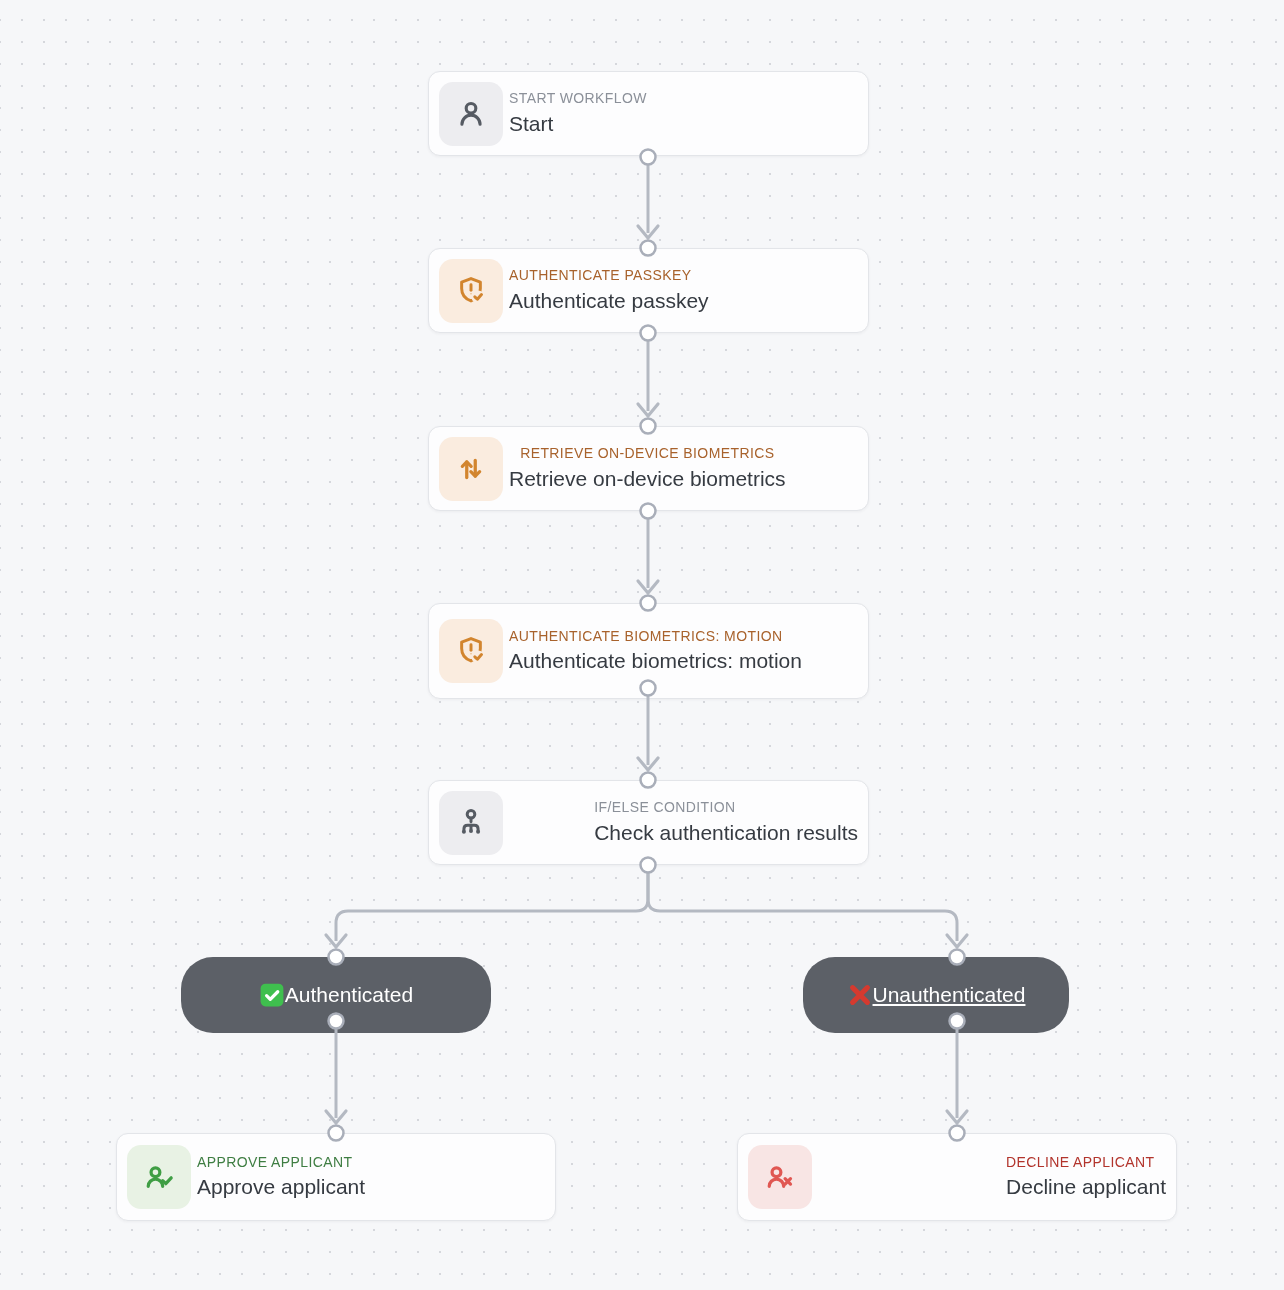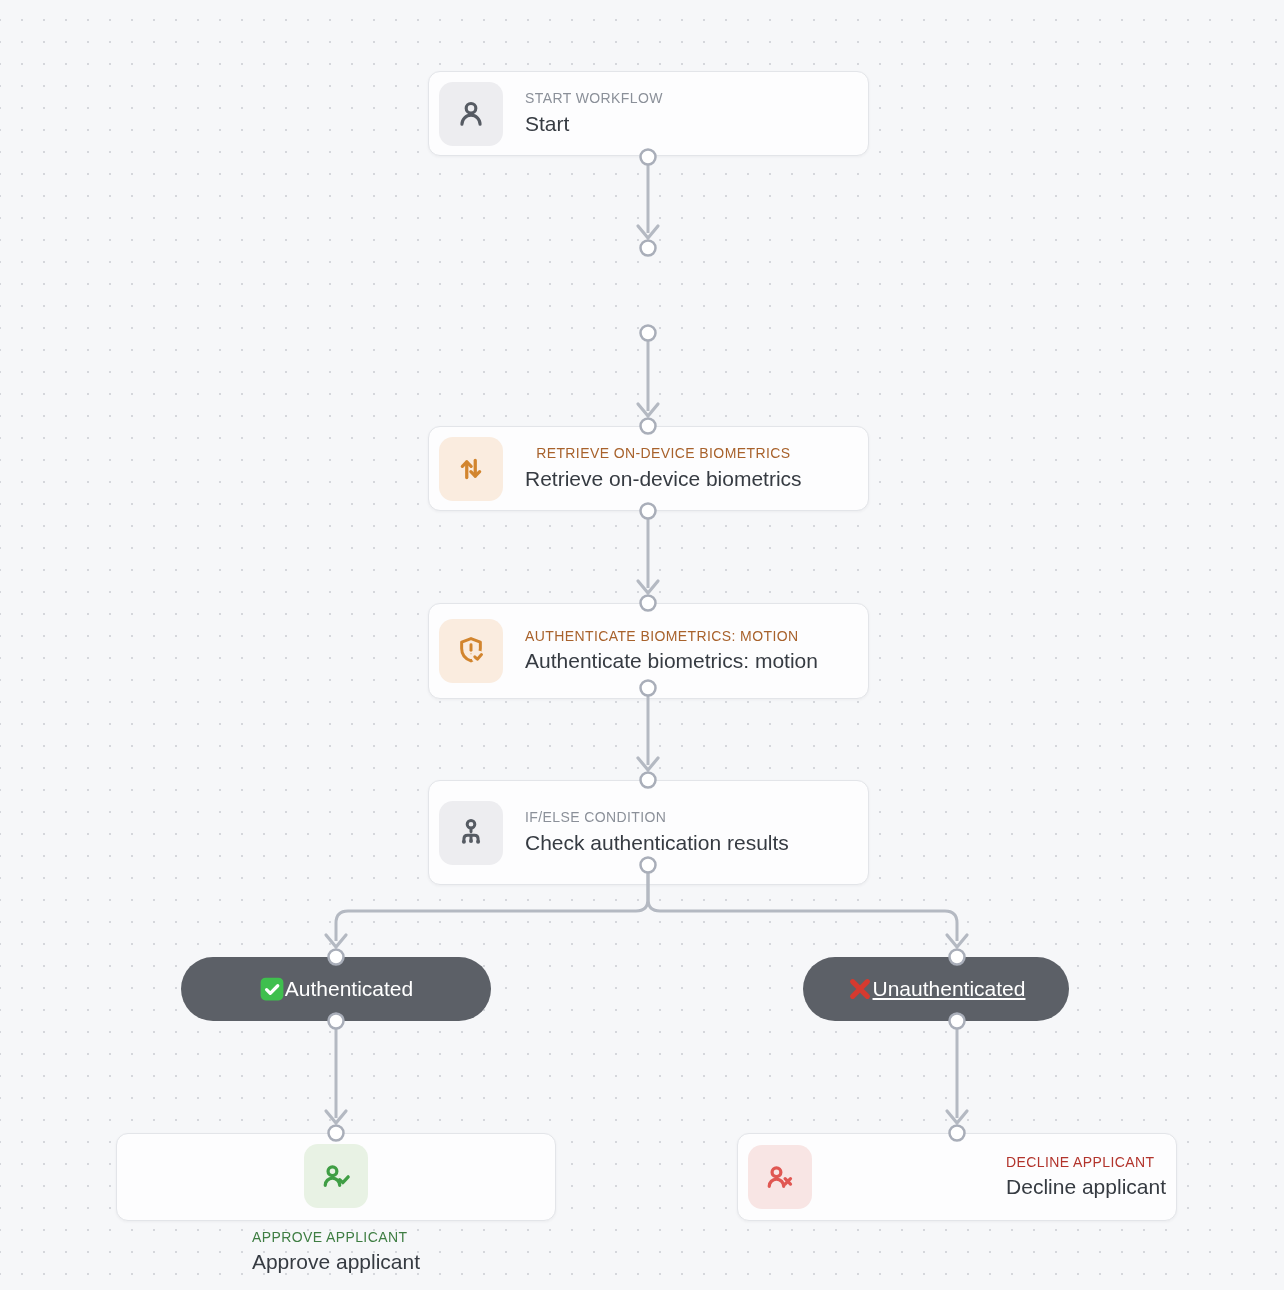--- a/index.html
+++ b/index.html
@@ -13,21 +13,21 @@
     background-color:#f6f7f9;
     background-image:radial-gradient(circle,#d5d7dc 1.2px,transparent 1.4px);
     background-size:22px 22px;
     background-position:11px 9px;
   }
   
   .node{
     position:absolute;box-sizing:border-box;
     background:#fdfdfe;border:1px solid #e3e5e9;border-radius:12px;
     box-shadow:0 1px 3px rgba(40,44,54,0.05);
-    display:flex;align-items:center;gap:22px;padding:10px;
+    display:flex;align-items:center;gap:6px;padding:10px;
     cursor:pointer;
   }
   .tile{
     width:64px;height:64px;border-radius:14px;flex:0 0 auto;
     display:grid;place-items:center;
   }
   .tile svg{display:block;}
   .tile-gray{background:#ededf0;color:#565b63;}
   .tile-peach{background:#faecdf;color:#d2852e;}
   .tile-green{background:#e8f2e4;color:#3f9e44;}
@@ -40,26 +40,26 @@
   .cat-orange{color:#a8622c;}
   .cat-green{color:#3e7d42;}
   .cat-red{color:#b2342c;}
   .title{
     font-size:21px;line-height:1.2;color:#363b42;white-space:nowrap;
   }
   .n-start{left:428px;top:71px;width:441px;height:85px;}
   .n-passkey{left:428px;top:248px;width:441px;height:85px;}
   .n-retrieve{left:428px;top:426px;width:441px;height:85px;text-align:center;}
   .n-motion{left:428px;top:603px;width:441px;height:96px;}
-  .n-ifelse{left:428px;top:780px;width:441px;height:105px;}
-  .n-approve{left:116px;top:1133px;width:440px;height:88px;flex-direction:column;}
+  .n-ifelse{left:428px;top:780px;width:441px;height:85px;justify-content:space-between;}
+  .n-approve{left:116px;top:1133px;width:440px;height:88px;}
   .n-decline{left:737px;top:1133px;width:440px;height:88px;justify-content:space-between;}
   
   .pill{
-    position:absolute;box-sizing:border-box;height:64px;border-radius:32px;
+    position:absolute;box-sizing:border-box;height:76px;border-radius:32px;
     background:#5c6067;color:#ffffff;
     display:flex;align-items:center;justify-content:center;
     font-size:21px;cursor:pointer;
   }
   .pill svg{display:block;}
   .p-auth{left:181px;top:957px;width:310px;}
   .p-unauth{left:803px;top:957px;width:266px;text-decoration:underline;}
   
   .wires{position:absolute;left:0;top:0;width:1284px;height:1290px;pointer-events:none;}
   .wires path{fill:none;stroke:#b4b9c2;stroke-width:3;}
@@ -79,20 +79,37 @@
           <path d="M5.6 19.2 a6.4 6.4 0 0 1 12.8 0"></path>
         </svg>
       </span>
     </div>
     <div class="node-text">
       <div class="cat">START WORKFLOW</div>
       <div class="title">Start</div>
     </div>
   </div>
 
+  <div class="node n-passkey">
+    <div class="tile tile-peach">
+      <span>
+        <svg width="34" height="34" viewBox="0 0 24 24" fill="none" stroke="currentColor" stroke-width="2.1" stroke-linecap="round" stroke-linejoin="round">
+          <path d="M12 3.2 L18.6 5.7 V10.2 C18.6 14.8 15.9 17.6 12 19 C8.1 17.6 5.4 14.8 5.4 10.2 V5.7 Z"></path>
+          <path d="M12 7.6 V11.4"></path>
+          <circle cx="12" cy="13.9" r="0.4" fill="currentColor" stroke="none"></circle>
+          <circle cx="17" cy="16.2" r="4.6" fill="#faecdf" stroke="none"></circle>
+          <path d="M14.7 16.1 L16.5 17.8 L19.4 14.5"></path>
+        </svg>
+      </span>
+    </div>
+    <div class="node-text">
+      <div class="cat cat-orange">AUTHENTICATE PASSKEY</div>
+      <div class="title">Authenticate passkey</div>
+    </div>
+  </div>
 
   <div class="node n-retrieve">
     <div class="tile tile-peach">
       <span>
         <svg width="34" height="34" viewBox="0 0 24 24" fill="none" stroke="currentColor" stroke-width="2.3" stroke-linecap="round" stroke-linejoin="round">
           <path d="M9 18 V7"></path>
             <path d="M5.9 10.1 L9 7 L12.1 10.1"></path>
           <path d="M15 6 V17"></path>
             <path d="M11.9 13.9 L15 17 L18.1 13.9"></path>
         </svg>

